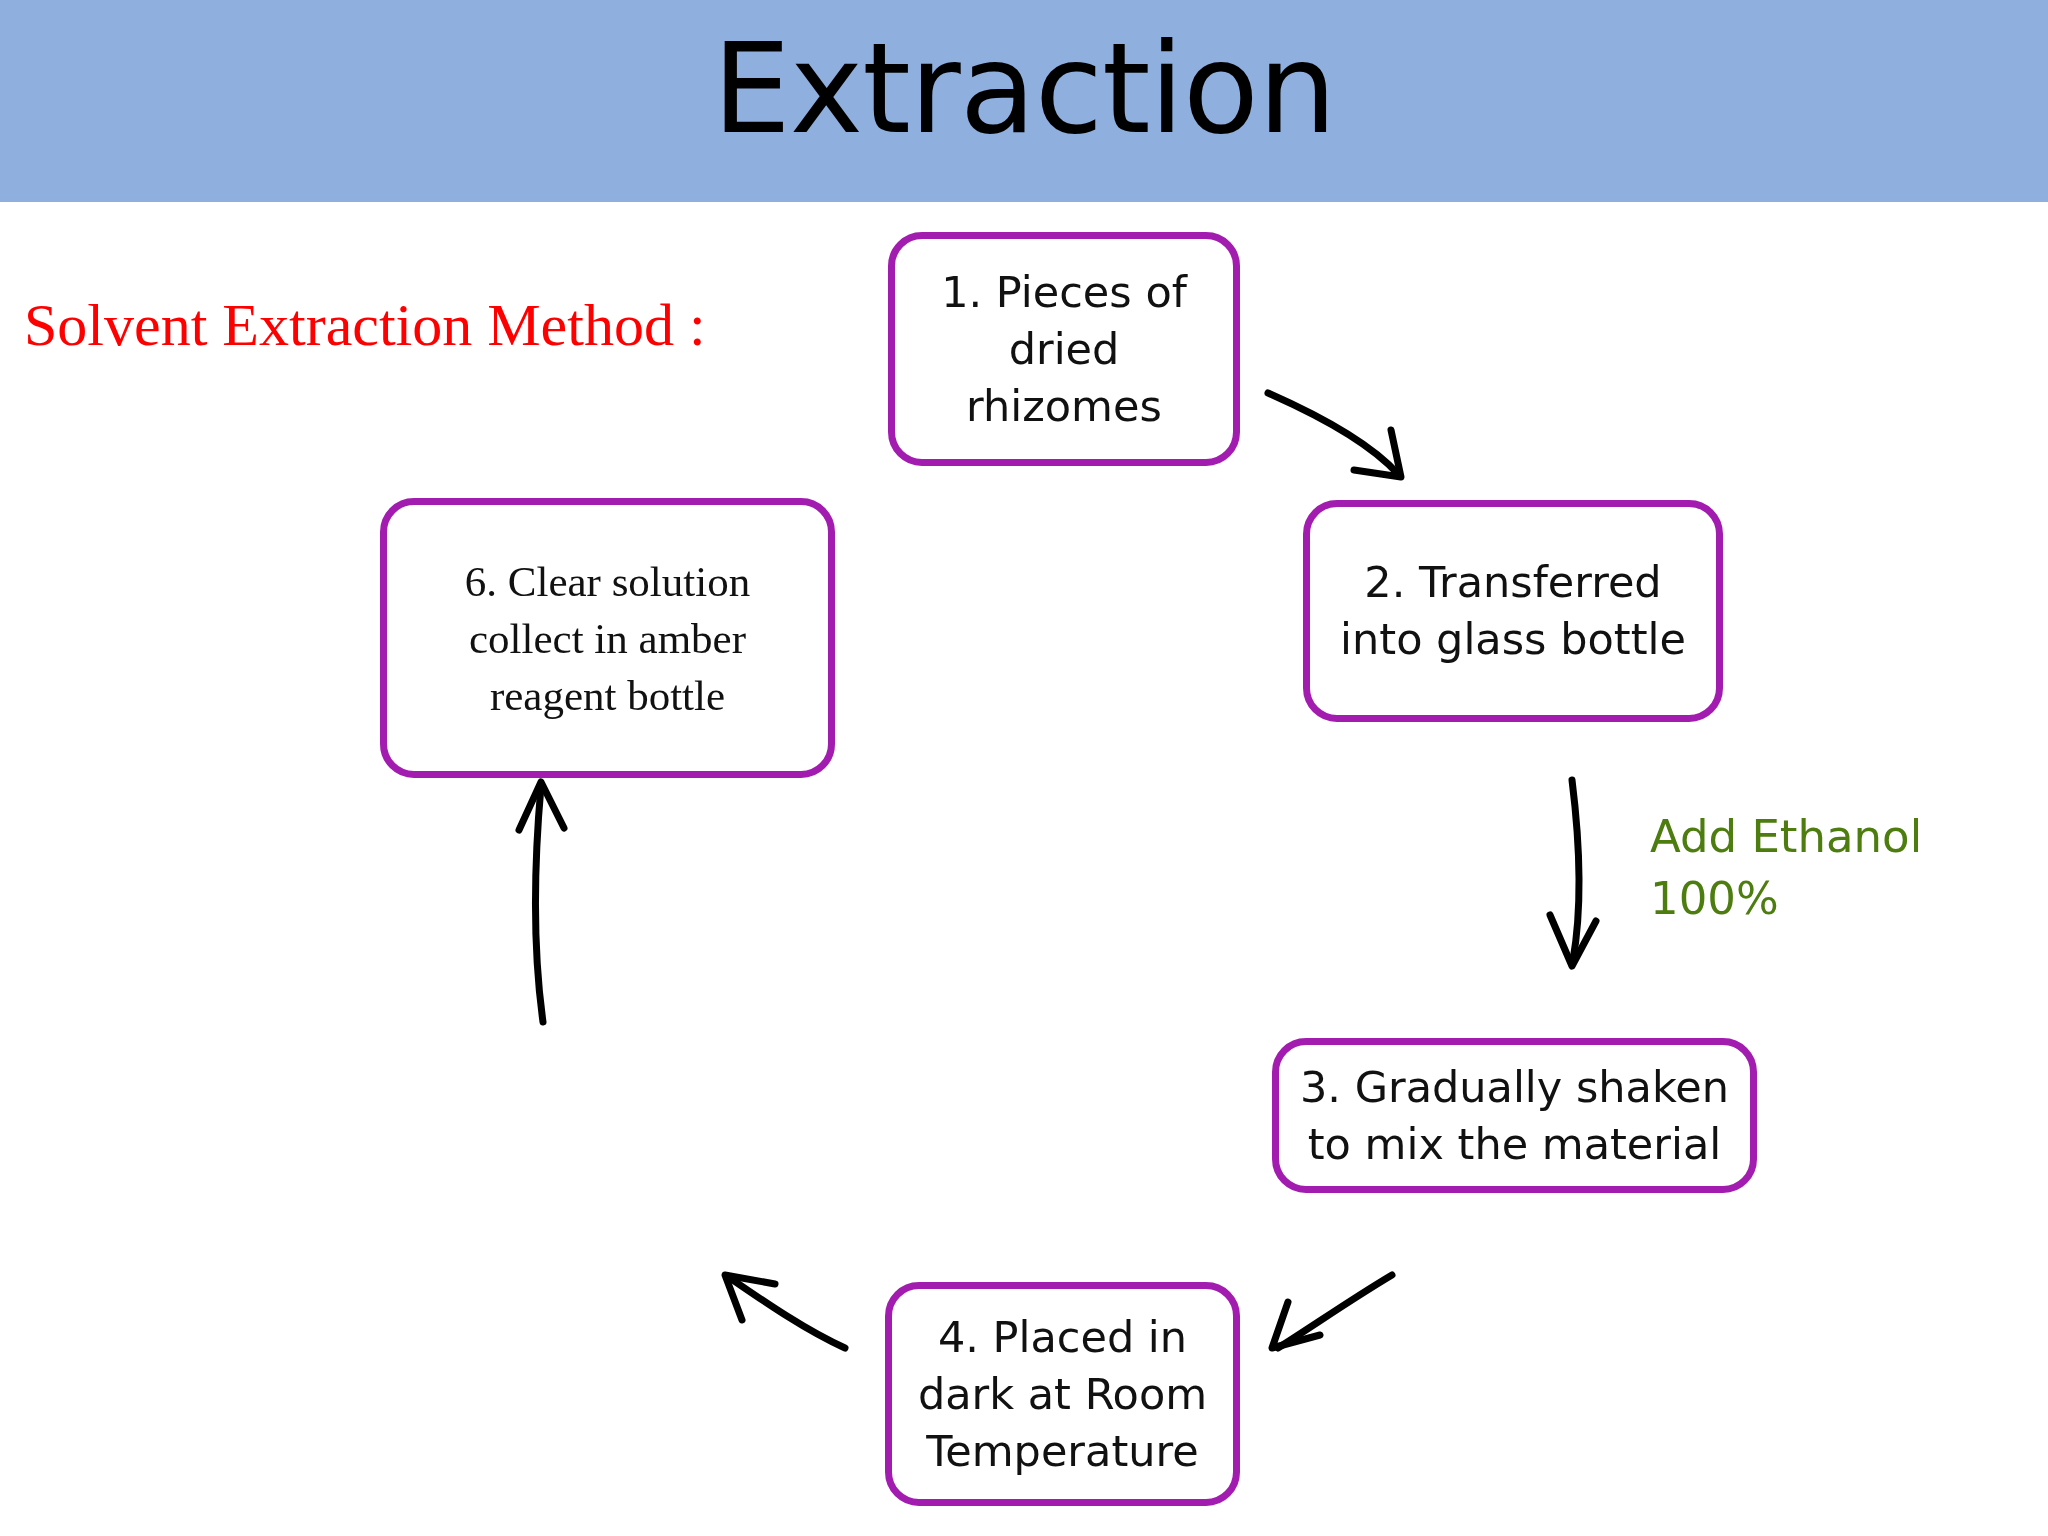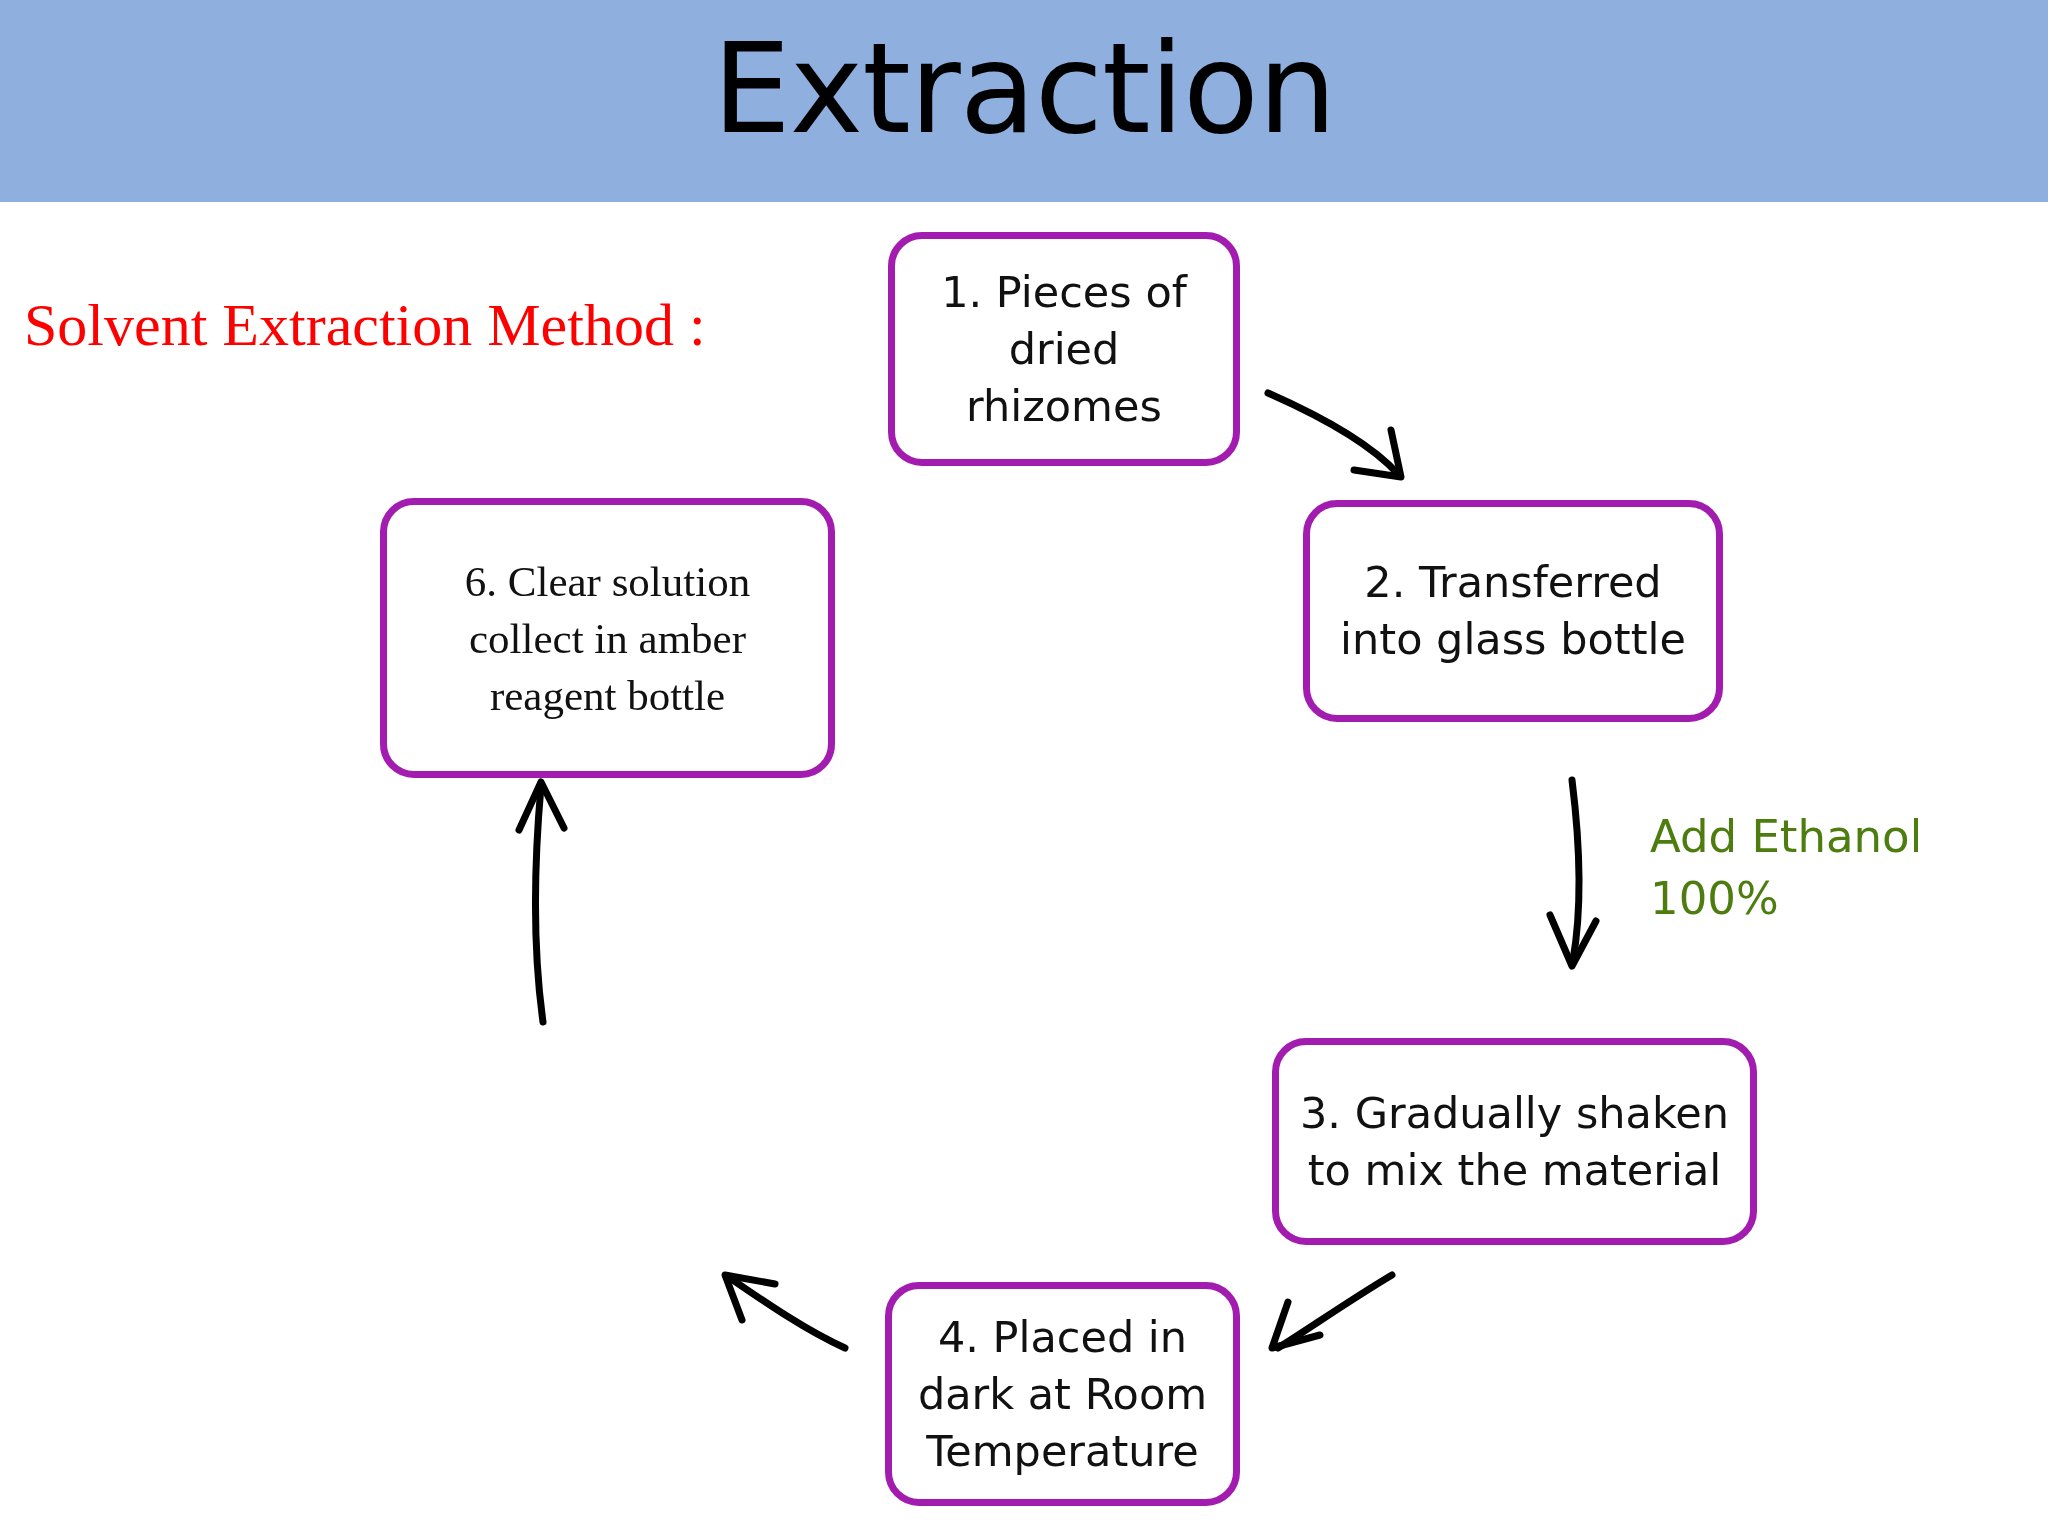--- a/index.html
+++ b/index.html
@@ -65,21 +65,21 @@
     font-family: "DejaVu Sans", sans-serif;
     font-size: 43px;
     line-height: 57px;
     color: #111111;
     padding: 4px 14px;
     white-space: pre-line;
   }
 
   #node-1 { left: 888px;  top: 232px;  width: 352px; height: 234px; }
   #node-2 { left: 1303px; top: 500px;  width: 420px; height: 222px; }
-  #node-3 { left: 1272px; top: 1038px; width: 485px; height: 207px; }
+  #node-3 { left: 1272px; top: 1038px; width: 485px; height: 155px; }
   #node-4 { left: 885px;  top: 1282px; width: 355px; height: 224px; }
   #node-5 { left: 300px;  top: 1022px; width: 625px; height: 228px; }
   #node-6 { left: 380px;  top: 498px;  width: 455px; height: 280px; font-family: Liberation Serif, serif; }
 
   
   #edge-label-ethanol {
     position: absolute;
     left: 1650px;
     top: 806px;
     width: 330px;

